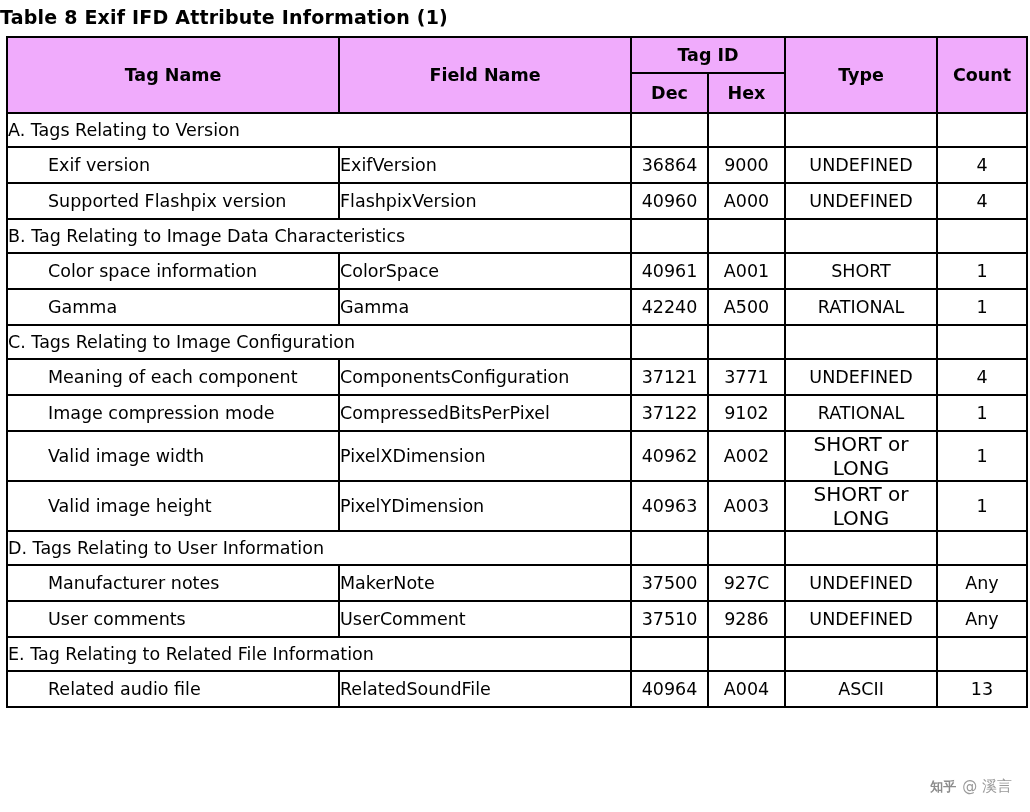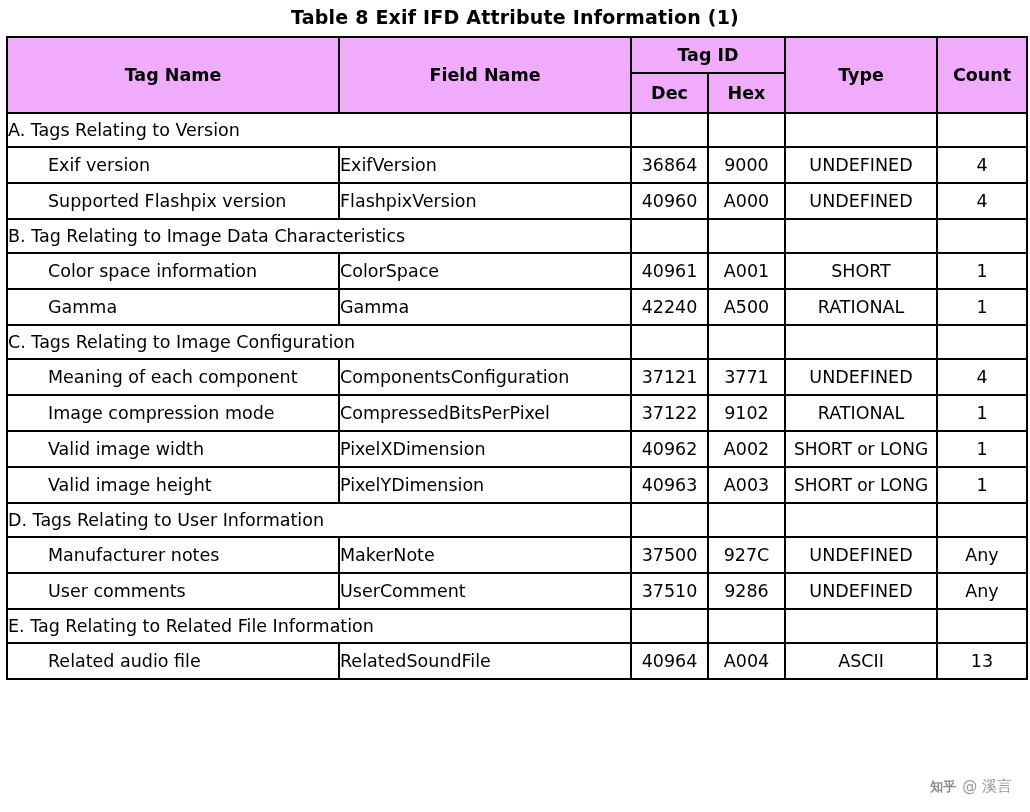--- a/index.html
+++ b/index.html
@@ -14,21 +14,21 @@
     color: #000000;
     overflow: hidden;
     position: relative;
   }
   .page {
     width: 1030px;
     box-sizing: border-box;
     padding: 0;
   }
   .table-caption {
-    text-align: center;
+    text-align: left;
     font-size: 19px;
     font-weight: bold;
     padding: 6px 0 8px 0;
     letter-spacing: 0.2px;
   }
   table.exif {
     border-collapse: collapse;
     width: 1018px;
     margin: 0 6px;
     table-layout: fixed;
@@ -80,21 +80,21 @@
     text-align: center;
     vertical-align: middle;
   }
   td.type-cell {
     text-align: center;
     vertical-align: middle;
     font-size: 17px;
     margin-top: 20px;
   }
   td.type-cell.small {
-    font-size: 17px;
+    font-size: 20px;
   }
   td.count-cell {
     text-align: center;
     vertical-align: middle;
   }
   
   td.blank {
     border-top: none;
     border-bottom: none;
   }

